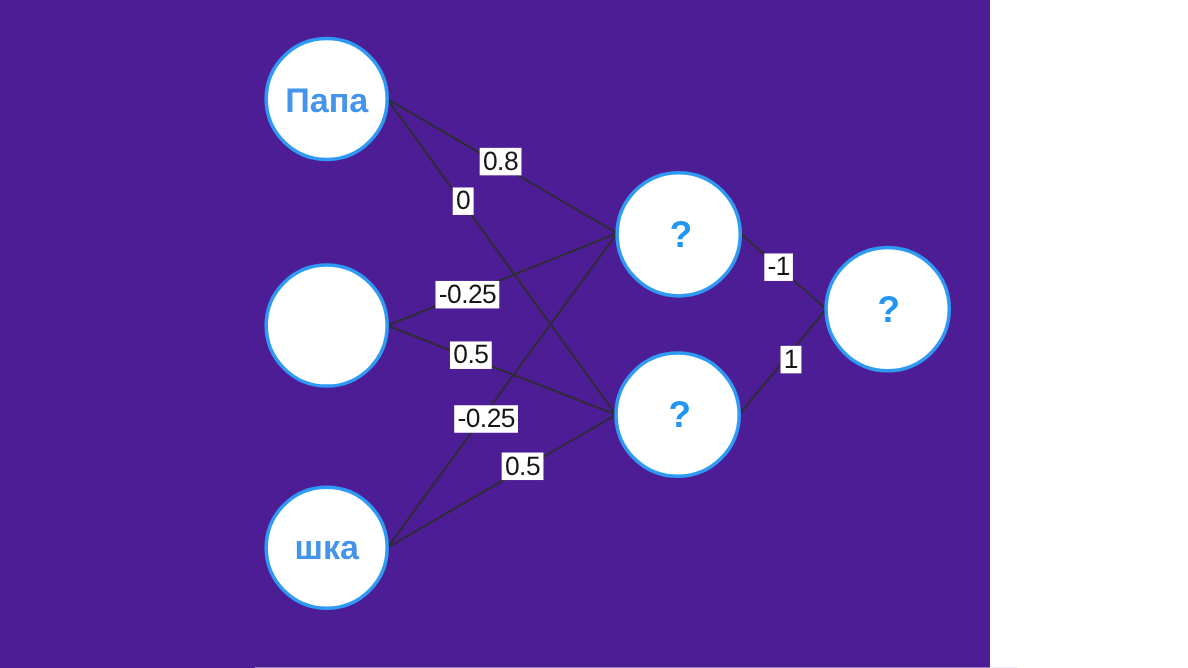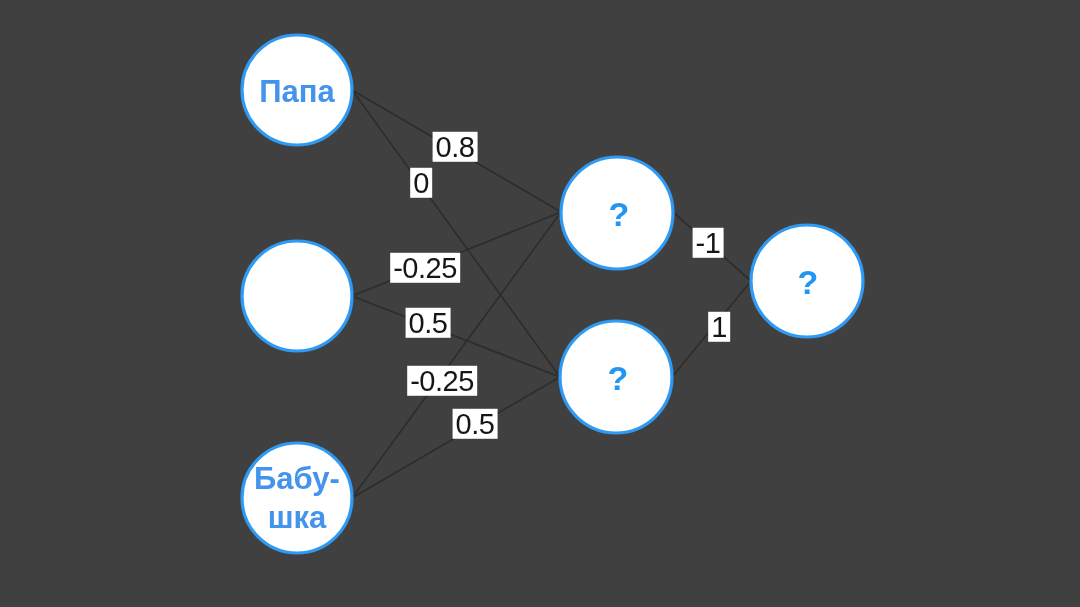--- a/index.html
+++ b/index.html
@@ -3,23 +3,23 @@
 <meta charset="utf-8">
 <style>
   html, body {
     margin: 0;
     padding: 0;
     background: #ffffff;
     font-family: "Liberation Sans", sans-serif;
   }
   .stage {
     position: relative;
-    width: 1080px;
+    width: 900px;
     height: 607px;
-    background: #404040;
+    background: #4c1d95;
     overflow: hidden;
   }
   .layer {
     position: absolute;
     left: 0;
     top: 0;
     width: 1080px;
     height: 607px;
   }
   .abs {
@@ -34,21 +34,21 @@
     color: #4594ec;
     letter-spacing: 0px;
     line-height: 39px;
   }
   .q-label {
     font-weight: bold;
     font-size: 34px;
     color: #2196f3;
   }
   .w-label {
-    font-size: 29px;
+    font-size: 24px;
     color: #161616;
     background: #ffffff;
     padding: 0 3px;
     line-height: 1.05;
     letter-spacing: -0.5px;
   }
 </style>
 </head>
 <body>
 
@@ -70,21 +70,20 @@
       <circle cx="297" cy="296" r="55"></circle>
       <circle cx="297" cy="498" r="55"></circle>
       <circle cx="617" cy="213" r="56"></circle>
       <circle cx="616" cy="377" r="56"></circle>
       <circle cx="807" cy="281" r="56"></circle>
     </g>
   </svg>
 
   <div class="abs node-label" style="left:297px; top:91px;">Папа</div>
   <div class="abs node-label" style="left:297px; top:498px;">
-    <span style="display:block;">Бабу-</span>
     <span style="display:block;">шка</span>
   </div>
 
   <div class="abs q-label" style="left:619px; top:214px;">?</div>
   <div class="abs q-label" style="left:618px; top:378px;">?</div>
   <div class="abs q-label" style="left:808px; top:282px;">?</div>
 
   <div class="abs w-label" style="left:455px; top:147px;">0.8</div>
   <div class="abs w-label" style="left:421px; top:183px;">0</div>
   <div class="abs w-label" style="left:425px; top:268px;">-0.25</div>

